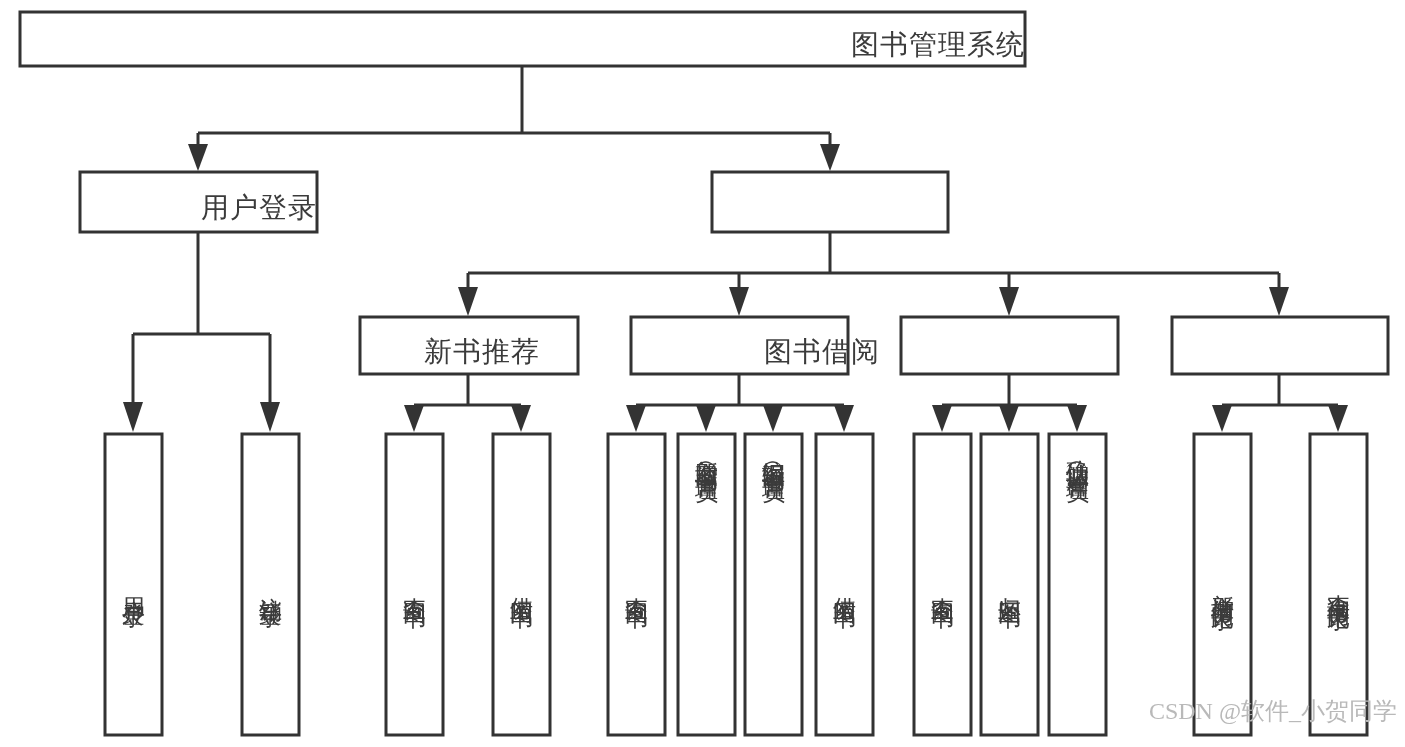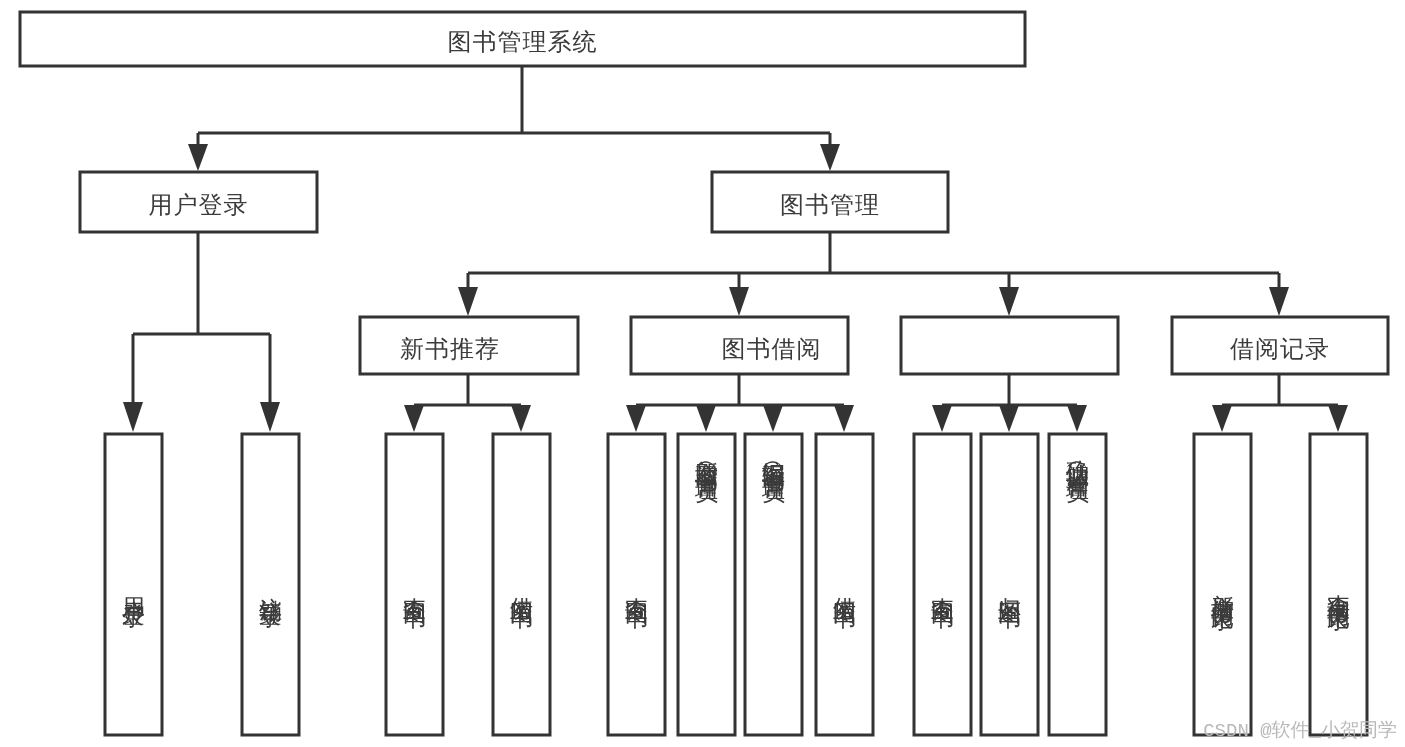--- a/index.html
+++ b/index.html
@@ -48,33 +48,33 @@
     line-height: 1.18;
     color: #3b3b3b;
     letter-spacing: 3px;
     white-space: nowrap;
     text-align: center;
     pointer-events: none;
   }
   .hlabel {
     position: absolute;
     font-family: "Liberation Sans", "DejaVu Sans", sans-serif;
-    font-size: 24px;
+    font-size: 28px;
     color: #3b3b3b;
     letter-spacing: 1px;
     white-space: nowrap;
-    text-align: center;
+    text-align: right;
     pointer-events: none;
   }
   #watermark {
     position: absolute;
     right: 8px;
-    bottom: 4px;
-    font-family: Liberation Mono, monospace;
-    font-size: 19px;
+    bottom: 20px;
+    font-family: Liberation Serif, serif;
+    font-size: 24px;
     color: #b9b9b9;
     white-space: nowrap;
     pointer-events: none;
   }
 </style>
 </head>
 <body>
 
 <div id="canvas">
 
@@ -168,28 +168,26 @@
     <rect class="node-box" x="1049" y="434" width="57" height="301"></rect>
 
     <rect class="node-box" x="1194" y="434" width="57" height="301"></rect>
     <rect class="node-box" x="1310" y="434" width="57" height="301"></rect>
   </svg>
 
   <div class="hlabel" style="left:20px; top:26px; width:1005px;">图书管理系统</div>
 
   <div class="hlabel" style="left:80px; top:189px; width:237px;">用户登录</div>
 
-  <div class="hlabel" style="left:712px; top:189px; width:236px;">图书管理</div>
 
   <div class="hlabel" style="left:360px; top:333px; width:180px;">新书推荐</div>
 
   <div class="hlabel" style="left:631px; top:333px; width:217px;margin-left:32px;">图书借阅</div>
 
 
-  <div class="hlabel" style="left:1172px; top:333px; width:216px;">借阅记录</div>
 
   <div class="vlabel" style="left:105px; top:434px; width:57px; height:301px; justify-content:center; display:flex; align-items:center;">用户登录</div>
 
   <div class="vlabel" style="left:242px; top:434px; width:57px; height:301px; justify-content:center; display:flex; align-items:center;">注销登录</div>
 
   <div class="vlabel" style="left:386px; top:434px; width:57px; height:301px; justify-content:center; display:flex; align-items:center;">查询图书</div>
 
   <div class="vlabel" style="left:493px; top:434px; width:57px; height:301px; justify-content:center; display:flex; align-items:center;">借阅图书</div>
 
   <div class="vlabel" style="left:608px; top:434px; width:57px; height:301px; justify-content:center; display:flex; align-items:center;">查询图书</div>

